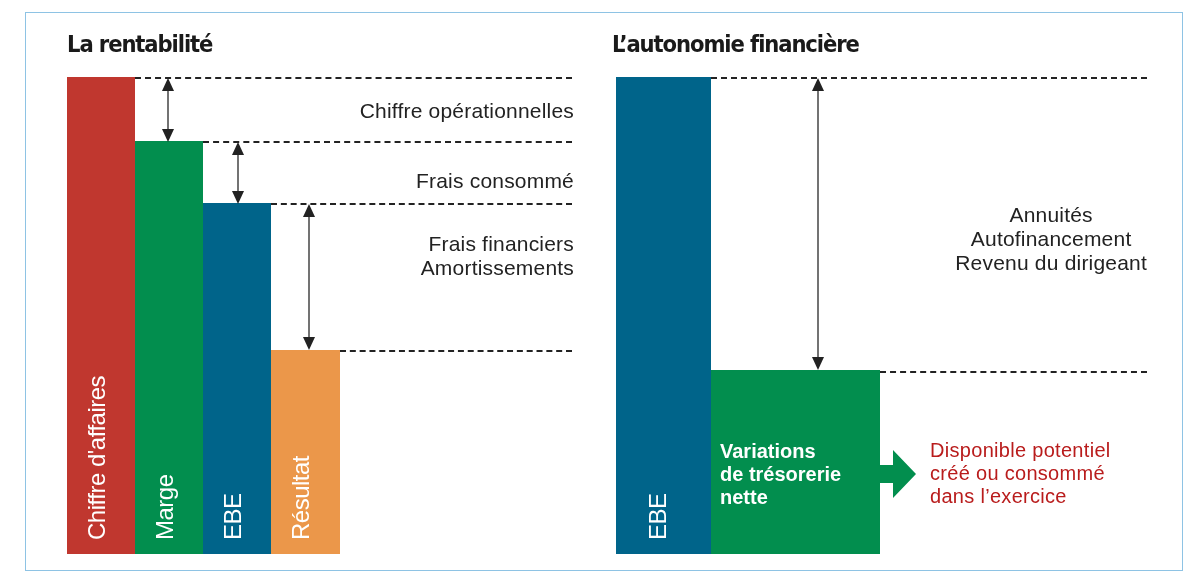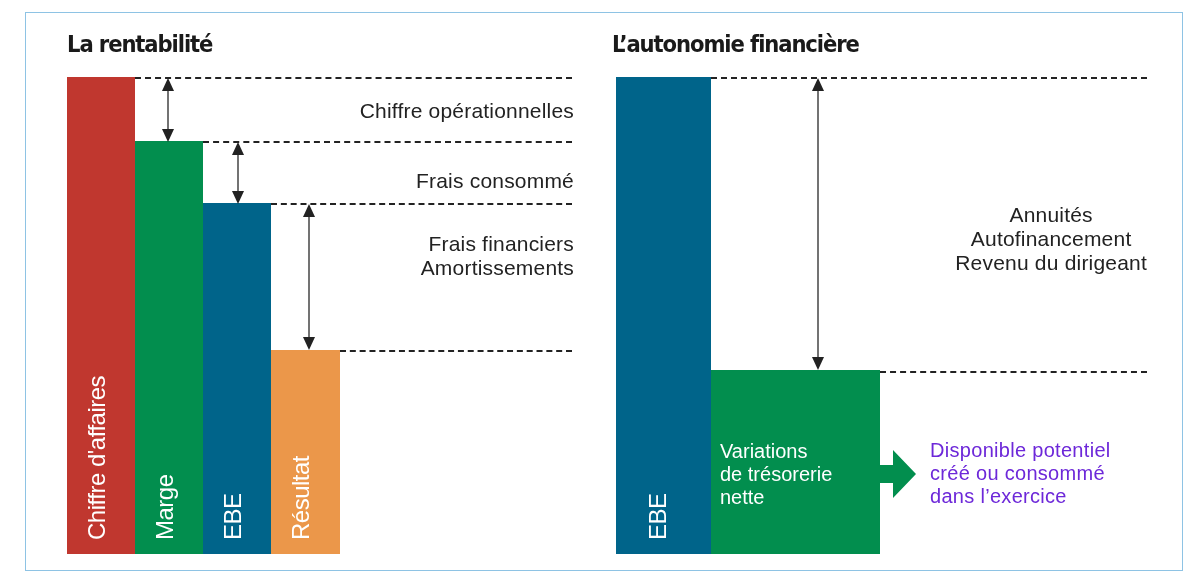--- a/index.html
+++ b/index.html
@@ -5,21 +5,21 @@
   html, body { margin:0; padding:0; background:#ffffff; }
   body { width:1200px; height:584px; position:relative; overflow:hidden; font-family:"Liberation Sans", sans-serif; }
   .frame { position:absolute; left:25px; top:12px; width:1158px; height:559px; border:1.5px solid #8ec3e4; box-sizing:border-box; }
   .title { position:absolute; font-family:"DejaVu Sans", sans-serif; font-weight:bold; font-size:23px; color:#1a1a1a; letter-spacing:-1.2px; transform:scaleX(0.92); transform-origin:left top; white-space:nowrap; }
   .bar { position:absolute; }
   .vlabel { position:absolute; color:#ffffff; font-size:24px; white-space:nowrap; transform:rotate(-90deg); transform-origin:left bottom; letter-spacing:-0.5px; }
   .dash { position:absolute; height:0; border-top:2px dashed #222; }
   .txt { position:absolute; font-size:21px; color:#222; text-align:right; line-height:24px; white-space:nowrap; letter-spacing:0.2px; }
   .arrow { position:absolute; }
   .gtxt { position:absolute; font-size:20px; color:#ffffff; line-height:23px; white-space:nowrap; }
-  .greentxt { position:absolute; font-size:20px; color:#6d28d9; line-height:23px; white-space:nowrap; letter-spacing:0.3px; }
+  .greentxt { position:absolute; font-size:20px; color:#b91c1c; line-height:23px; white-space:nowrap; letter-spacing:0.3px; }
 </style>
 </head>
 <body>
 
 <div class="frame"></div>
 
 <div class="title" style="left:67px; top:31px;">La rentabilité</div>
 
 <div class="bar" style="left:67px; top:77px; width:68px; height:477px; background:#c0372f;">
   <span class="vlabel" style="left:44px; bottom:14px; top:auto; position:absolute; transform-origin:left bottom;">Chiffre d'affaires</span>
@@ -64,21 +64,21 @@
 <div class="txt" style="right:626px; top:232px;">
   <div>Frais financiers</div>
   <div>Amortissements</div>
 </div>
 
 <div class="title" style="left:612px; top:31px;">L’autonomie financière</div>
 
 <div class="bar" style="left:616px; top:77px; width:95px; height:477px; background:#00648a;">
   <span class="vlabel" style="left:56px; bottom:14px; position:absolute;">EBE</span>
 </div>
-<div class="bar" style="left:711px; top:370px; width:169px; height:184px; background:#028e4e;">
+<div class="bar" style="left:711px; top:370px; width:169px; height:184px; background:#028e4e;font-weight:bold;">
   <div class="gtxt" style="left:9px; top:70px;">
     <div>Variations</div>
     <div>de trésorerie</div>
     <div>nette</div>
   </div>
 </div>
 
 <div class="dash" style="left:711px; top:77px; width:436px;"></div>
 <div class="dash" style="left:880px; top:371px; width:267px;"></div>
 

